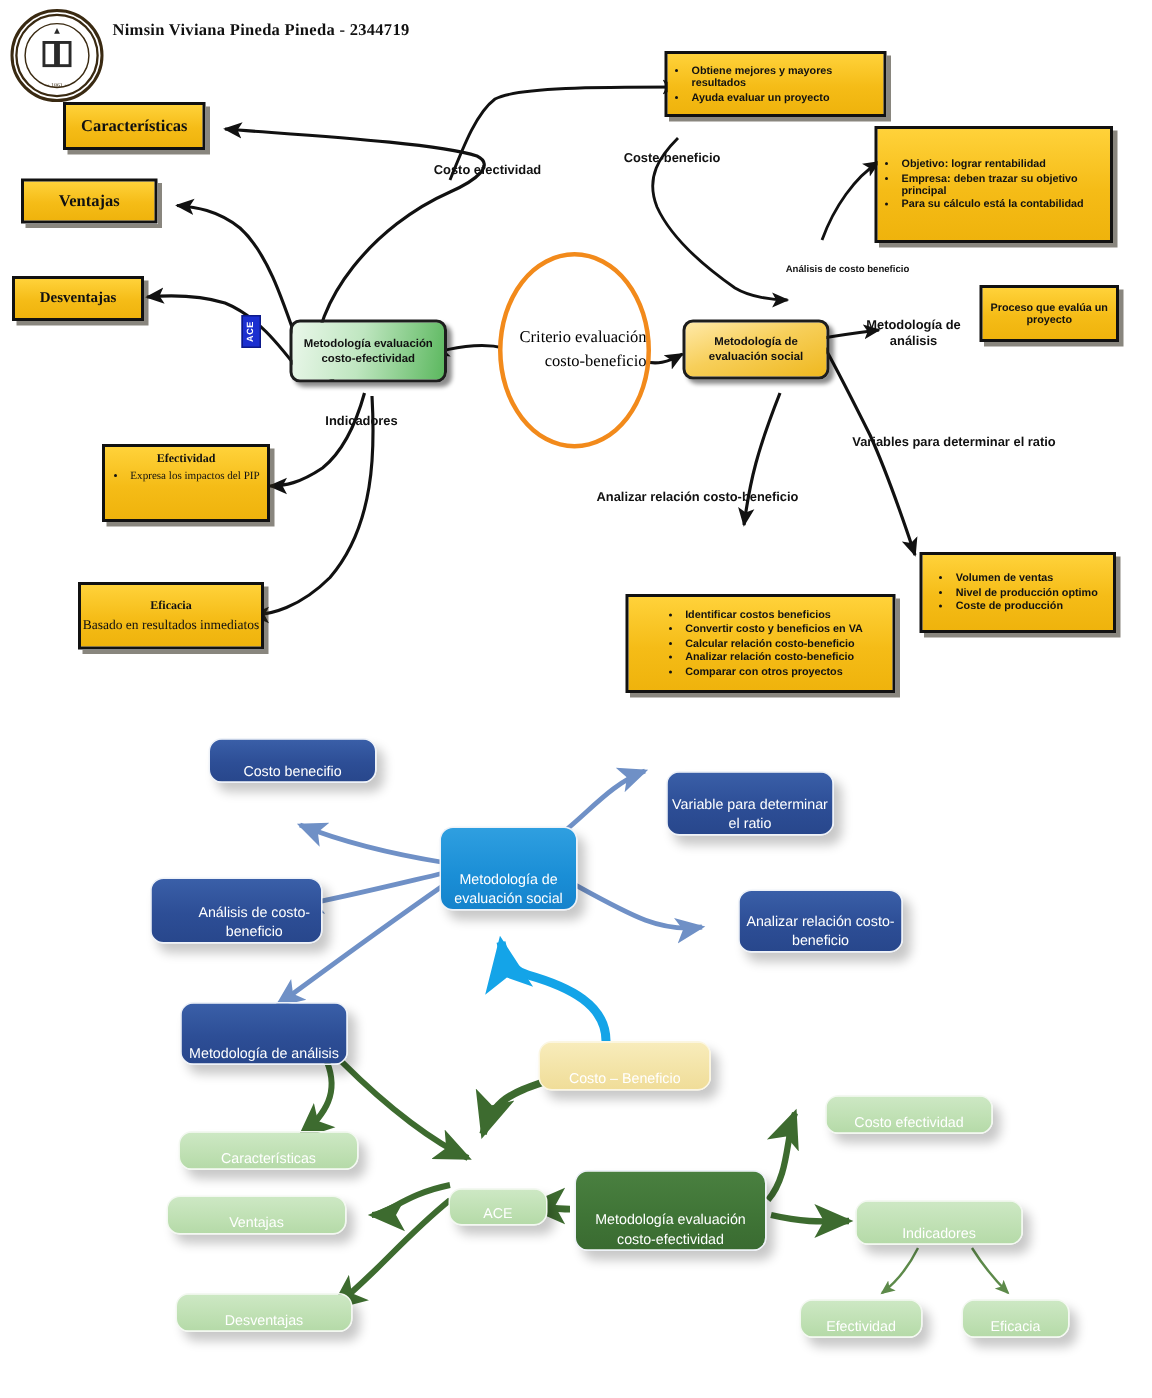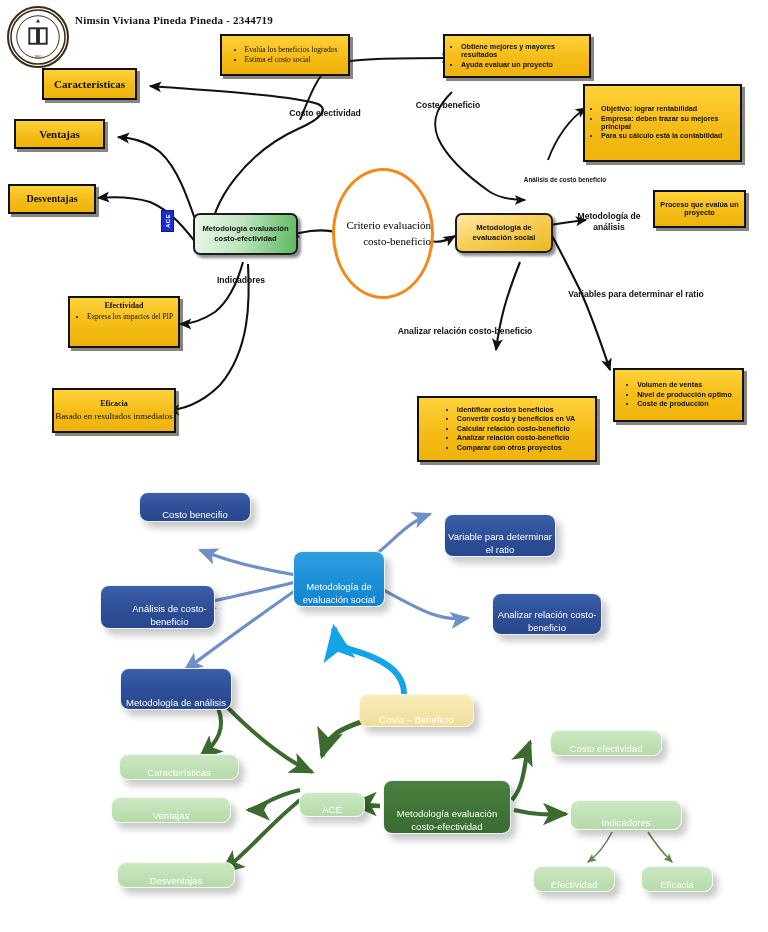--- a/index.html
+++ b/index.html
@@ -136,38 +136,32 @@
     <div class="node yb" style="left:42px;top:68px;width:95px;height:32px;font-size:11px;">
       <span>Características</span>
     </div>
     <div class="node yb" style="left:14px;top:119px;width:91px;height:30px;font-size:11px;">
       <span>Ventajas</span>
     </div>
     <div class="node yb" style="left:8px;top:184px;width:88px;height:30px;font-size:10px;">
       <span>Desventajas</span>
     </div>
 
-    <div class="node yb" style="left:220px;top:34px;width:130px;height:42px;font-family:'Liberation Serif',serif;font-size:7.6px;font-weight:normal;">
-      <ul>
-        <li>Evalúa los beneficios logrados</li>
-        <li>Estima el costo social</li>
-      </ul>
-    </div>
 
     <div class="node yb sans" style="left:443px;top:34px;width:148px;height:44px;">
       <ul>
         <li>Obtiene mejores y mayores resultados</li>
         <li>Ayuda evaluar un proyecto</li>
       </ul>
     </div>
 
     <div class="node yb sans" style="left:583px;top:84px;width:159px;height:78px;">
       <ul>
         <li>Objetivo: lograr rentabilidad</li>
-        <li>Empresa: deben trazar su mejores principal</li>
+        <li>Empresa: deben trazar su objetivo principal</li>
         <li>Para su cálculo está la contabilidad</li>
       </ul>
     </div>
 
     <div class="node yb sans" style="left:653px;top:190px;width:93px;height:38px;">
       <span>Proceso que evalúa un proyecto</span>
     </div>
 
     <div class="node yb sans" style="left:613px;top:368px;width:131px;height:54px;">
       <ul>

